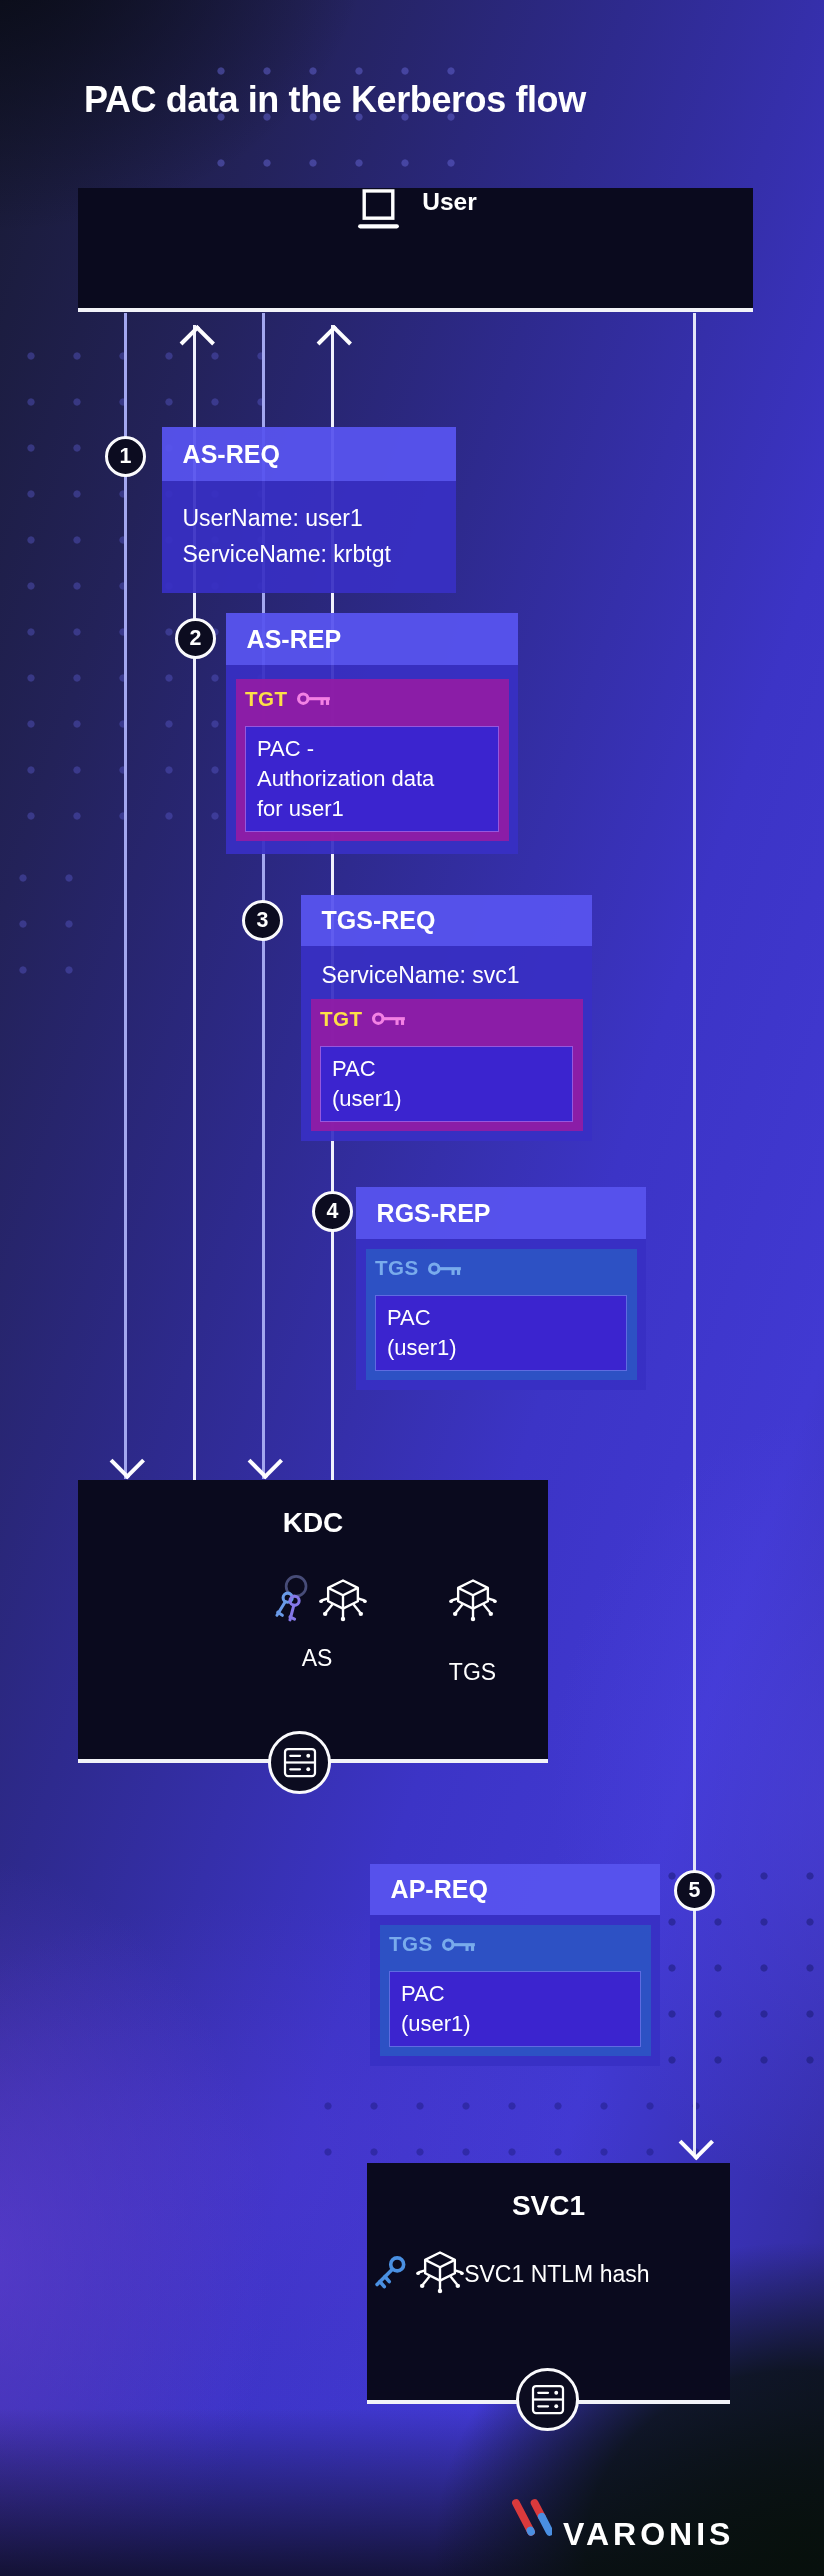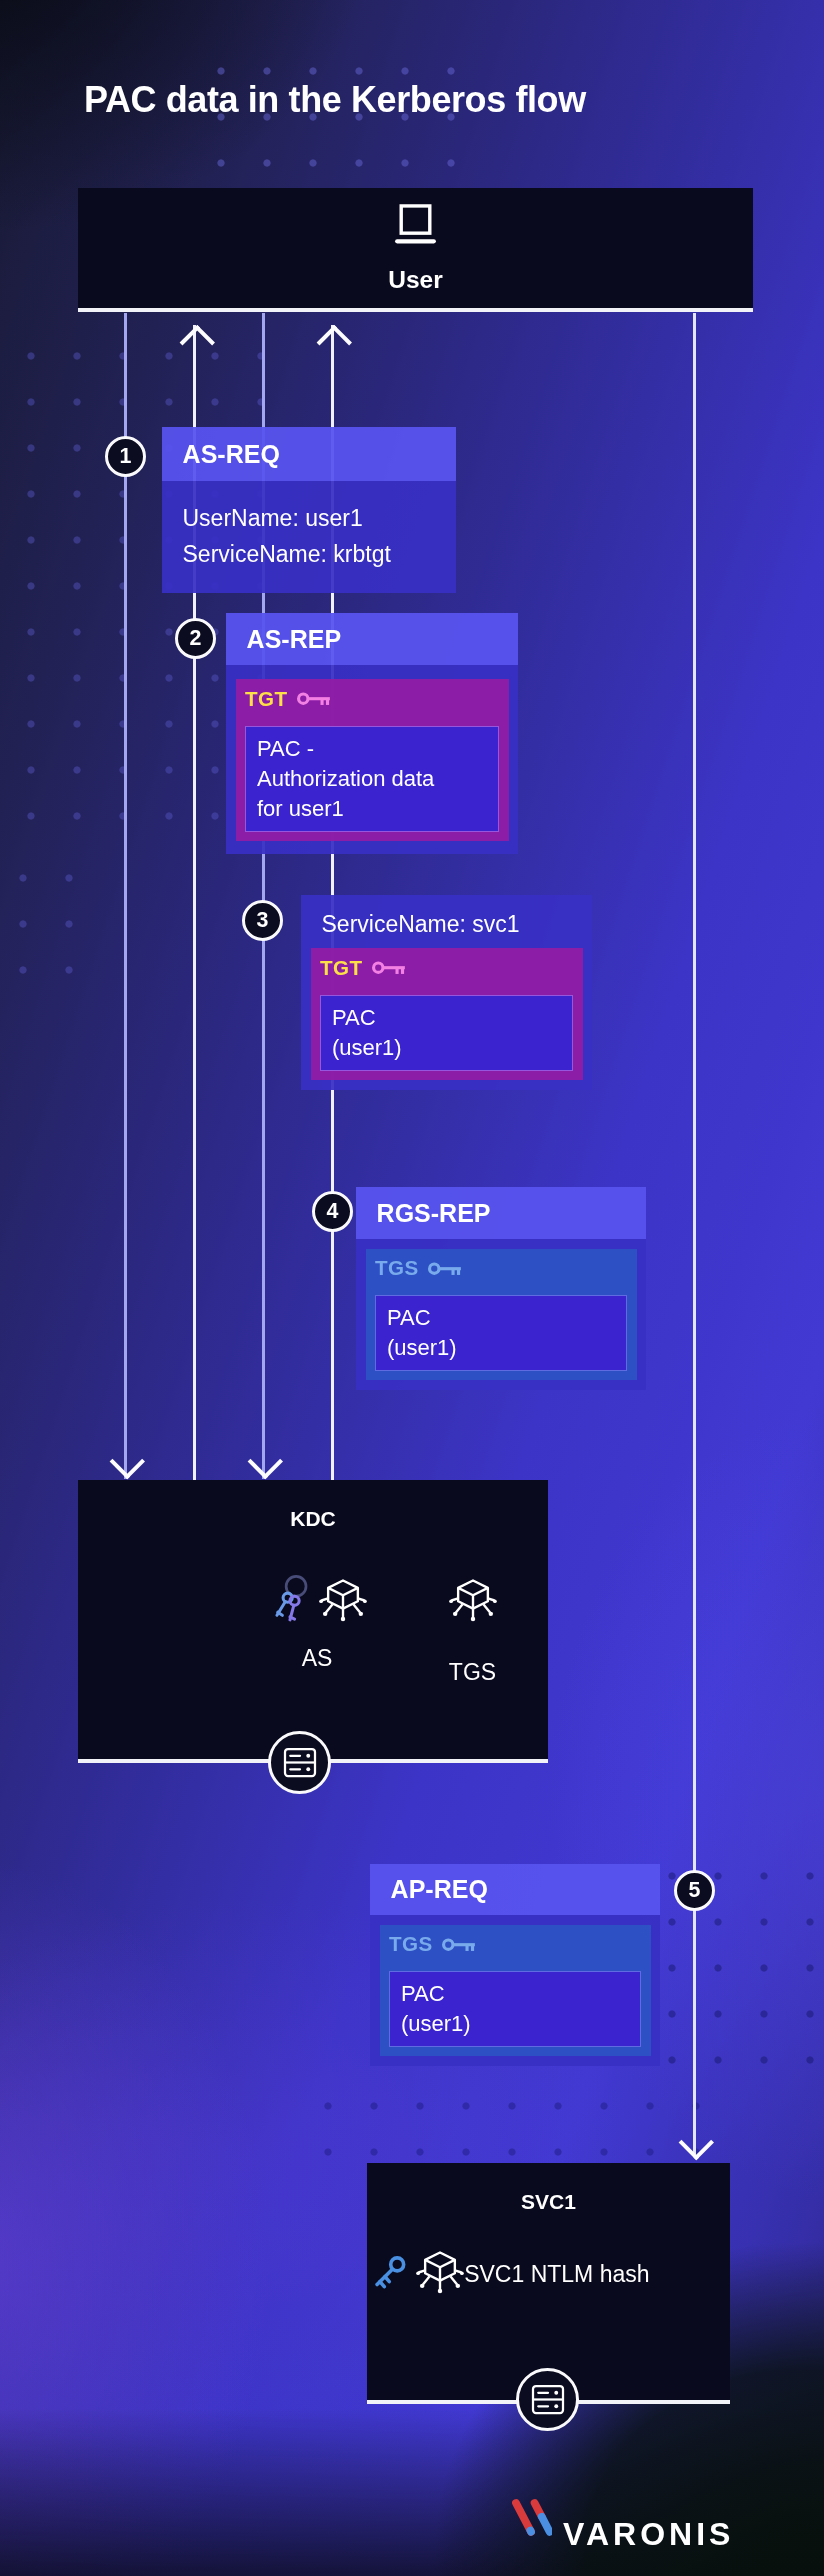--- a/index.html
+++ b/index.html
@@ -23,39 +23,39 @@
   .vline{position:absolute;width:3.2px;z-index:1;}
   .chev{position:absolute;width:20.6px;height:20.6px;z-index:1;}
   .chev-up{border-top:4px solid #fdfdff;border-left:4px solid #fdfdff;transform:rotate(45deg);}
   .chev-down{border-bottom:4px solid #fdfdff;border-right:4px solid #fdfdff;transform:rotate(45deg);}
   
   .step{position:absolute;width:35px;height:35px;border:3.2px solid #fafafd;border-radius:50%;
     background:#0c0c20;display:flex;align-items:center;justify-content:center;
     font-size:21.4px;font-weight:700;z-index:5;}
   
   .entity{position:absolute;background:#0a0a1e;border-bottom:4px solid #f2f3f8;z-index:2;}
-  .entity-title{font-size:21px;font-weight:700;text-align:center;}
+  .entity-title{font-size:28px;font-weight:700;text-align:center;}
   
   .msg{position:absolute;z-index:2;}
   .msg-header{height:52px;background:rgba(87,83,238,0.95);display:flex;align-items:center;
     padding:0 20.6px;font-size:25px;font-weight:700;}
   .msg-body{background:rgba(56,47,196,0.93);padding:9.5px;}
   .plain-lines{font-size:23px;line-height:36px;padding:6.3px 11px;}
   .ticket{padding:6.3px 9.5px 9.5px;}
   .ticket-label{display:flex;align-items:center;gap:9.5px;height:27px;margin-bottom:4.8px;
     font-size:20.6px;font-weight:700;letter-spacing:0.4px;}
   .tgt{background:rgba(142,29,166,0.97);}
   .tgt .ticket-label{color:#fde047;}
   .tgs{background:rgba(45,83,196,0.97);}
   .tgs .ticket-label{color:#79abec;}
   .pac{background:#3b24cf;padding:7.1px 11px;font-size:22px;line-height:30px;margin-top:13px;}
   .tgt .pac{border:1.6px solid rgba(225,130,235,0.55);}
   .tgs .pac{border:1.6px solid rgba(125,165,240,0.55);}
   
-  .user-inner{height:100%;display:flex;align-items:center;justify-content:center;gap:19px;flex-direction:column;}
+  .user-inner{height:100%;display:flex;align-items:flex-start;justify-content:center;gap:19px;}
   .user-inner .entity-title{font-size:24.5px;}
   
   .kdc-title{position:absolute;left:0;right:0;top:27px;}
   .kdc-col{position:absolute;top:82px;display:flex;flex-direction:column;align-items:center;}
   .icon-zone{height:76px;display:flex;align-items:center;justify-content:center;gap:3.2px;}
   .kdc-label{font-size:23px;line-height:35px;text-align:center;}
   .svc-col{position:absolute;left:0;right:0;top:76px;display:flex;flex-direction:row;align-items:center;}
   
   .server-badge{position:absolute;width:57px;height:57px;border:3.2px solid #fafafd;border-radius:50%;
     background:#0c0c20;display:flex;align-items:center;justify-content:center;z-index:5;}
@@ -148,20 +148,21 @@
         <div class="pac">
           <div>PAC -</div>
           <div>Authorization data</div>
           <div>for user1</div>
         </div>
       </div>
     </div>
   </div>
 
   <div class="msg" style="left:301px;top:895px;width:291px;">
+    <div class="msg-header" style="height:51px;">TGS-REQ</div>
     <div class="msg-body" style="padding:0 9.5px 9.5px;">
       <div class="plain-lines" style="padding:11px 11px 6.3px;">
         <div>ServiceName: svc1</div>
       </div>
       <div class="ticket tgt">
         <div class="ticket-label">
           <span>TGT</span>
           <span>
             <svg width="36" height="17.4" viewBox="0 0 46 22">
               <circle cx="8" cy="11" r="6" fill="none" stroke="#f381e4" stroke-width="4"></circle>

